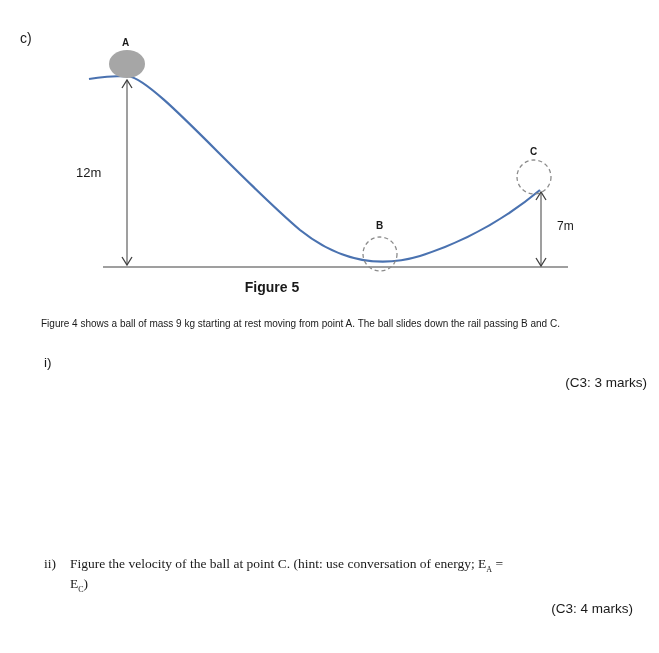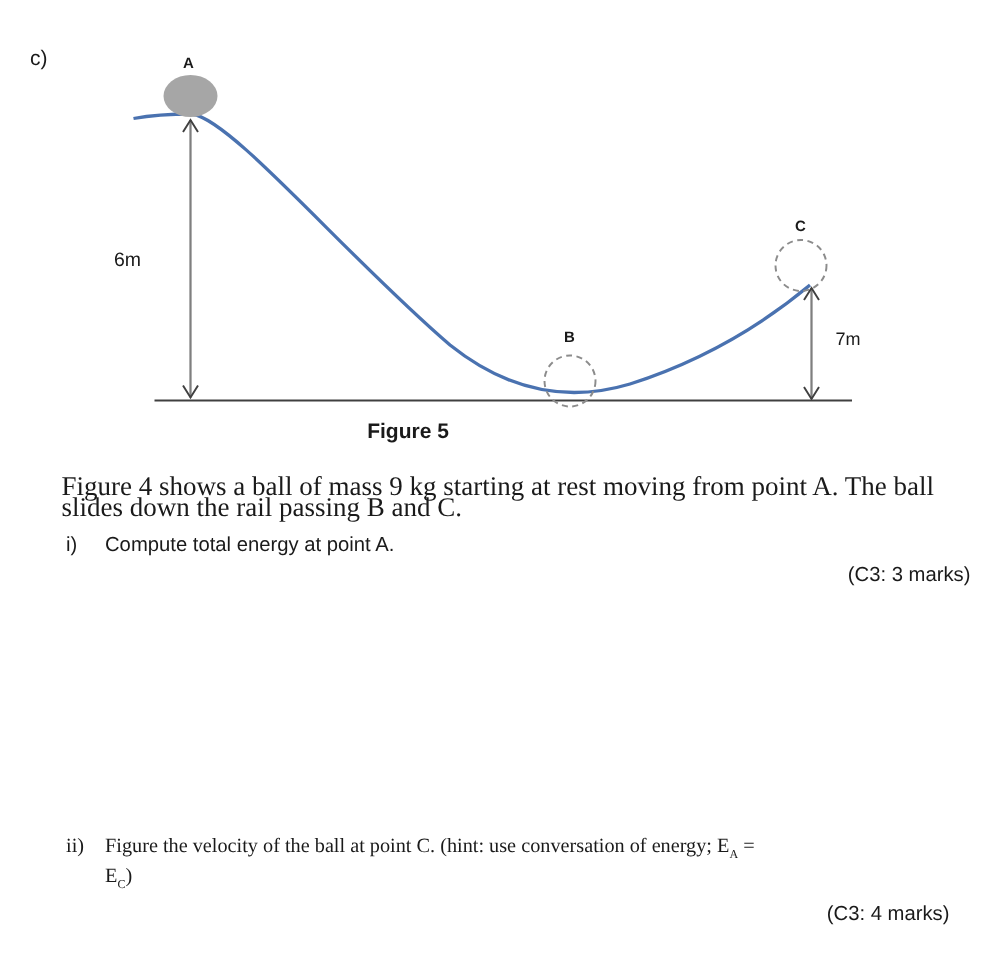--- a/index.html
+++ b/index.html
@@ -3,21 +3,21 @@
 <meta charset="utf-8">
 <style>
   html, body { margin:0; padding:0; background:#ffffff; }
   body { width:659px; height:653px; position:relative; overflow:hidden;
          font-family:"Liberation Sans", sans-serif; color:#1a1a1a; }
   .abs { position:absolute; }
   .qlabel { left:20px; top:30px; font-size:14px; }
   svg.fig { position:absolute; left:0; top:0; }
   .caption { left:0; width:556px; top:279px; text-align:center; font-weight:bold; font-size:14px; }
   .caption span { margin-left:-12px; }
-  .para { left:41px; top:317px; width:600px; font-size:18px; line-height:14px;font-family:Liberation Serif, serif; }
+  .para { left:41px; top:317px; width:600px; font-size:10px; line-height:14px; }
   .item { font-size:13.5px; line-height:14px; }
   .item .num { position:absolute; left:0; }
   .item .txt { position:absolute; left:26px; }
   .marks { font-size:13.5px; }
 </style>
 </head>
 <body>
 
 <div class="abs qlabel">c)</div>
 
@@ -38,30 +38,29 @@
   <circle cx="534" cy="177" r="17" fill="none" stroke="#8c8c8c" stroke-width="1.3" stroke-dasharray="4,3"></circle>
 
   <line x1="541" y1="192" x2="541" y2="266" stroke="#7f7f7f" stroke-width="1.5"></line>
   <polyline points="536,200 541,192 546,200" fill="none" stroke="#404040" stroke-width="1.3"></polyline>
   <polyline points="536,258 541,266 546,258" fill="none" stroke="#404040" stroke-width="1.3"></polyline>
 </svg>
 
 <div class="abs" style="left:122px;top:37px;font-size:10px;font-weight:bold;">A</div>
 <div class="abs" style="left:376px;top:220px;font-size:10px;font-weight:bold;">B</div>
 <div class="abs" style="left:530px;top:146px;font-size:10px;font-weight:bold;">C</div>
-<div class="abs" style="left:76px;top:165px;font-size:13px;">6m</div>
+<div class="abs" style="left:76px;top:165px;font-size:13px;">12m</div>
 <div class="abs" style="left:557px;top:219px;font-size:12px;">7m</div>
 
 <div class="abs caption"><span>Figure 5</span></div>
 
 <div class="abs para">Figure 4 shows a ball of mass 9 kg starting at rest moving from point A. The ball slides down the rail passing B and C.</div>
 
 <div class="abs item" style="left:44px;top:356px;width:600px;height:16px;">
   <span class="num">i)</span>
-  <span class="txt">Compute total energy at point A.</span>
 </div>
 <div class="abs marks" style="right:12px;top:375px;">(C3: 3 marks)</div>
 
 <div class="abs item" style="left:44px;top:557px;width:600px;height:34px;font-family:Liberation Serif, serif;">
   <span class="num">ii)</span>
   <span class="txt">
     <span>Figure the velocity of the ball at point C. (hint: use conversation of energy; E</span><sub style="font-size:8px;">A</sub><span> =</span><br>
     <span>E</span><sub style="font-size:8px;">C</sub><span>)</span>
   </span>
 </div>

